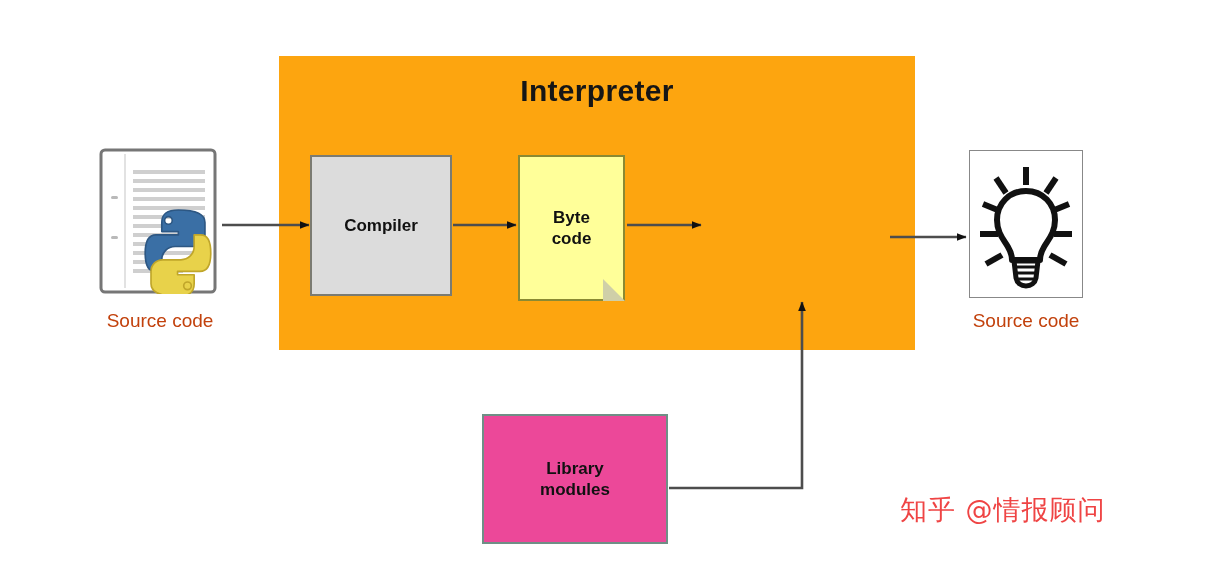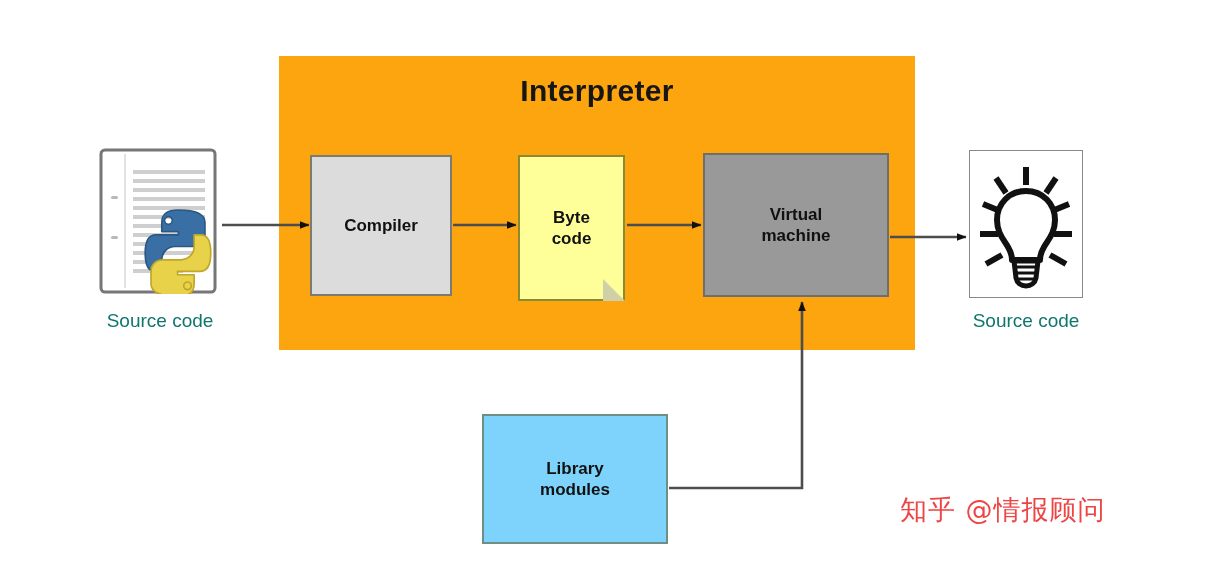--- a/index.html
+++ b/index.html
@@ -90,21 +90,21 @@
     height: 144px;
     background: #999999;
     border: 2px solid #6e6e6e;
   }
 
   #library-box {
     left: 482px;
     top: 414px;
     width: 186px;
     height: 130px;
-    background: #7dd3fc;
+    background: #ec4899;
     border: 2px solid #6f8f86;
   }
 
   
   #sourcecode-icon {
     position: absolute;
     left: 99px;
     top: 148px;
     width: 118px;
     height: 146px;
@@ -117,21 +117,21 @@
     height: 148px;
     background: #ffffff;
     border: 1.5px solid #888888;
     box-sizing: border-box;
   }
 
   .icon-caption {
     position: absolute;
     text-align: center;
     font-size: 19px;
-    color: #0f766e;
+    color: #c2410c;
     font-weight: normal;
   }
   #sourcecode-caption {
     left: 60px;
     top: 310px;
     width: 200px;
   }
   #runningcode-caption {
     left: 926px;
     top: 310px;
@@ -216,26 +216,20 @@
   </div>
 
   <div id="bytecode-box" class="node">
     <span>
       <span>Byte</span><br>
       <span>code</span>
     </span>
   </div>
   <div id="bytecode-fold"></div>
 
-  <div id="vm-box" class="node">
-    <span>
-      <span>Virtual</span><br>
-      <span>machine</span>
-    </span>
-  </div>
 
   <div id="library-box" class="node">
     <span>
       <span>Library</span><br>
       <span>modules</span>
     </span>
   </div>
 
   <div id="runningcode-box">
     <svg width="112" height="146" viewBox="0 0 112 146" xmlns="http://www.w3.org/2000/svg">

